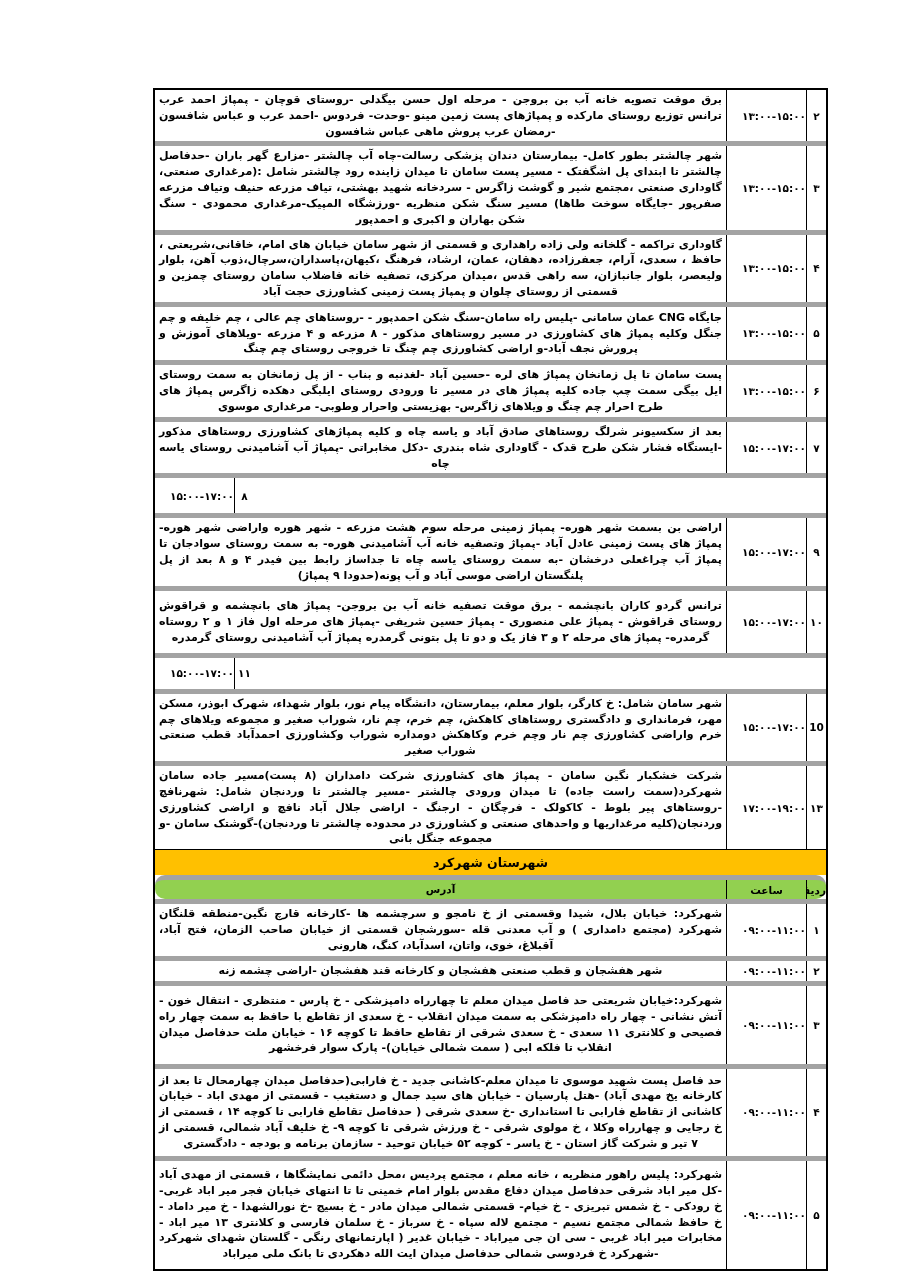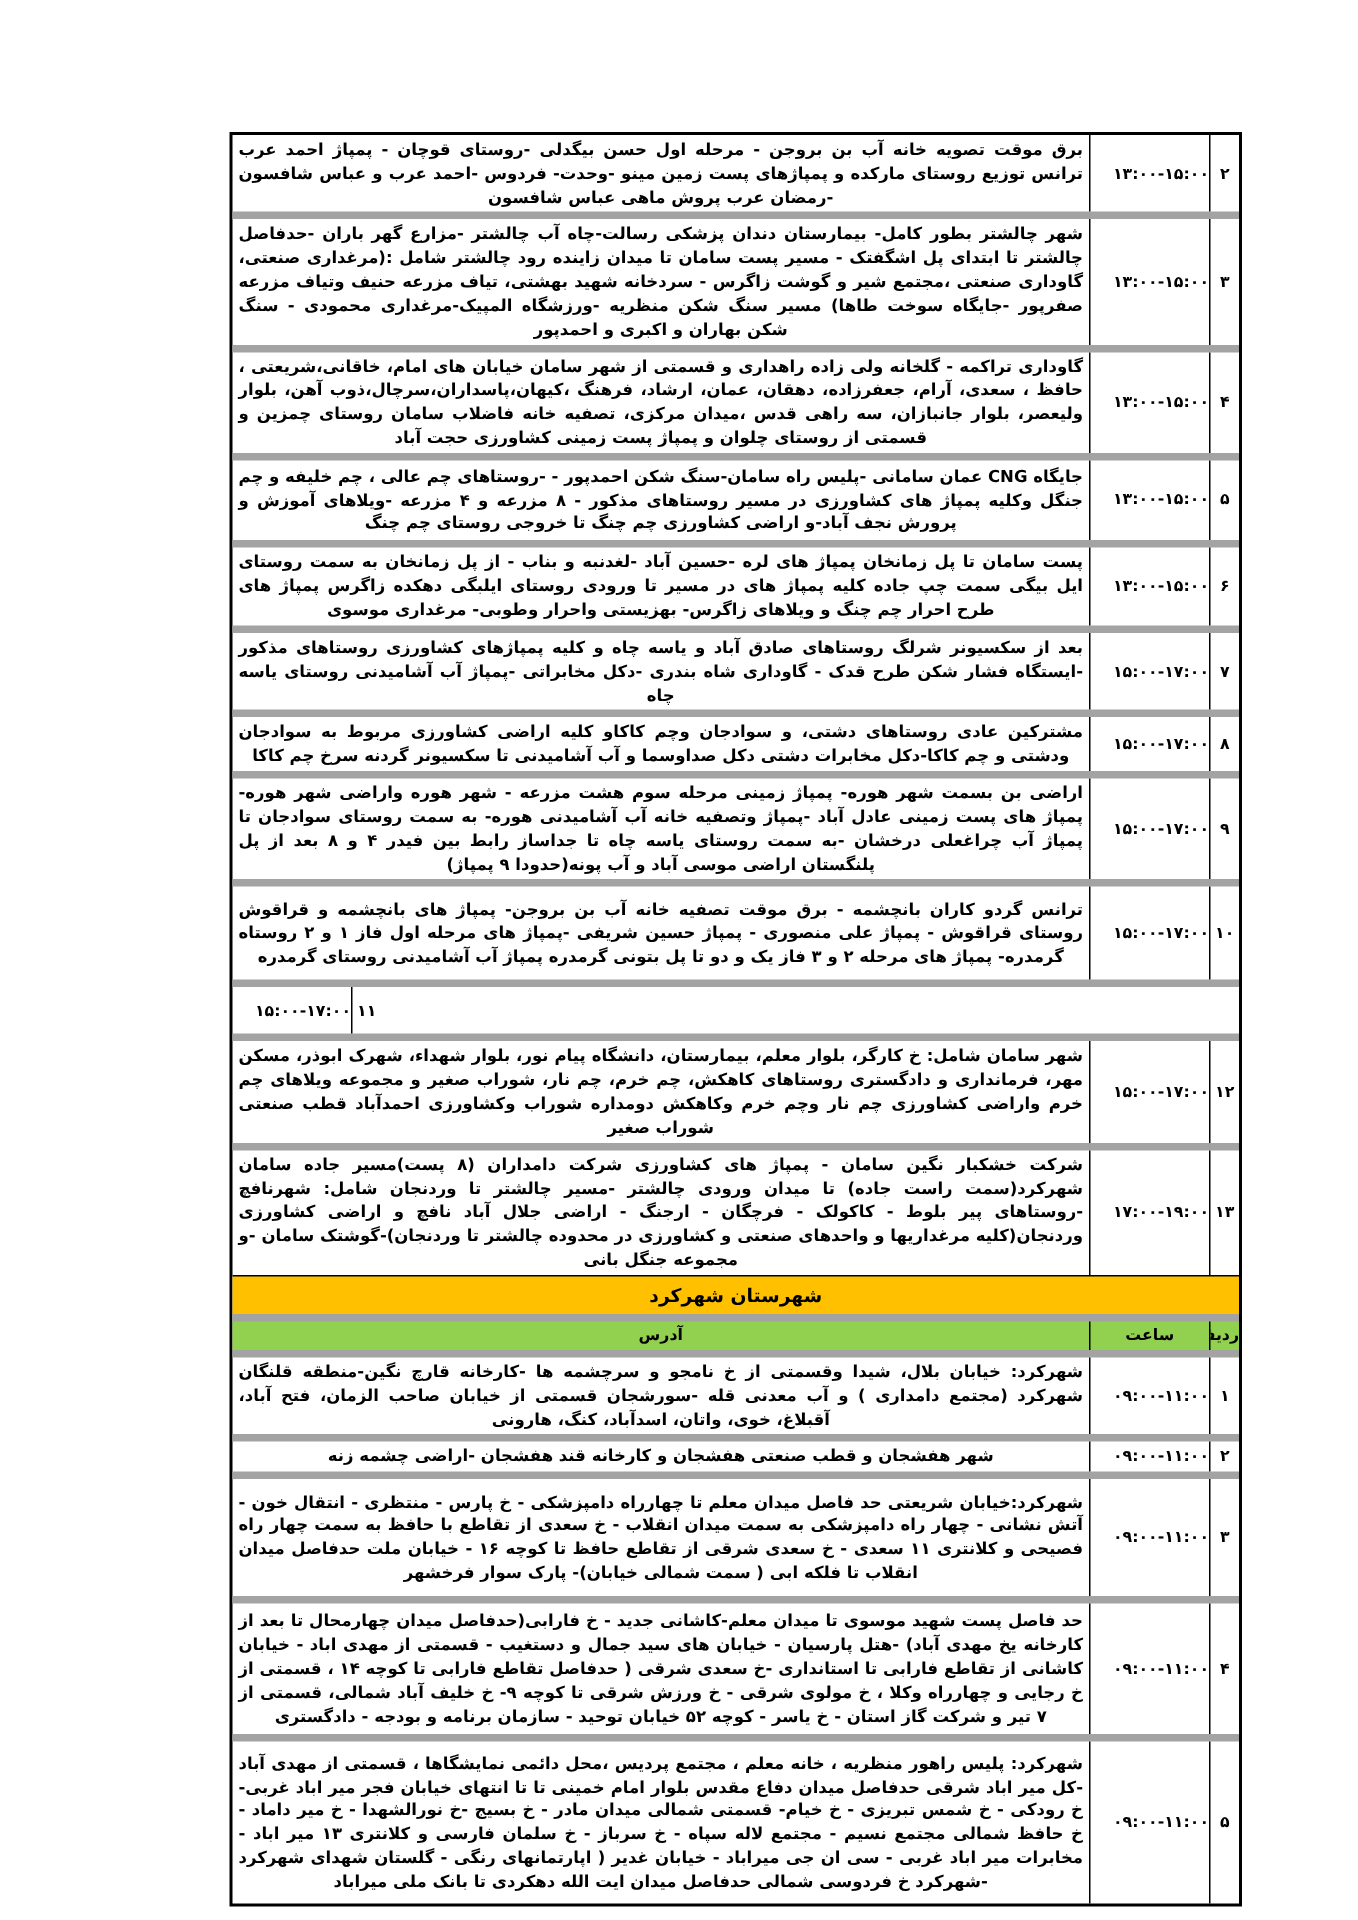--- a/index.html
+++ b/index.html
@@ -22,21 +22,21 @@
   }
   .time{width:80px;flex:0 0 80px;border-right:1px solid #000;}
   .time .txt{direction:ltr;text-align:right;font-size:10.5px;font-weight:700;}
   .num{width:19px;flex:0 0 19px;overflow:hidden;}
   .num .txt{direction:rtl;text-align:center;font-size:10.5px;font-weight:700;}
   .banner{
     background:#FFC000;border-top:1px solid #000;
     display:flex;align-items:center;justify-content:center;min-height:25px;
   }
   .banner .txt{direction:rtl;font-size:12.5px;font-weight:700;text-align:center;}
-  .headrow{background:#92D050;min-height:18px;}
+  .headrow{background:#92D050;min-height:18px;border-radius:10px;}
   .headrow .td{justify-content:center;}
   .headrow .txt{font-size:10.5px;font-weight:700;text-align:center;direction:rtl;}
   .headrow .num .txt{white-space:nowrap;}
 </style>
 </head>
 <body>
 
 <div class="sheet">
   <div class="outage-table">
 
@@ -100,23 +100,20 @@
           <div class="txt">بعد از سکسیونر شرلگ روستاهای صادق آباد و یاسه چاه و کلیه پمپاژهای کشاورزی روستاهای مذکور -ایستگاه فشار شکن طرح قدک - گاوداری شاه بندری -دکل مخابراتی -پمپاژ آب آشامیدنی روستای یاسه چاه</div>
         </div>
       <div class="td time">
           <div class="txt">۱۵:۰۰-۱۷:۰۰</div>
         </div>
       <div class="td num">
           <div class="txt">۷</div>
         </div>
     </div>
     <div class="tr" style="min-height:40px">
-      <div class="td addr">
-          <div class="txt">مشترکین عادی روستاهای دشتی، و سوادجان وچم کاکاو کلیه اراضی کشاورزی مربوط به سوادجان ودشتی و چم کاکا-دکل مخابرات دشتی دکل صداوسما و آب آشامیدنی تا سکسیونر گردنه سرخ چم کاکا</div>
-        </div>
       <div class="td time">
           <div class="txt">۱۵:۰۰-۱۷:۰۰</div>
         </div>
       <div class="td num">
           <div class="txt">۸</div>
         </div>
     </div>
     <div class="tr" style="min-height:60px">
       <div class="td addr">
           <div class="txt">اراضی بن بسمت شهر هوره- پمپاژ زمینی مرحله سوم هشت مزرعه - شهر هوره واراضی شهر  هوره- پمپاژ های پست زمینی عادل آباد -پمپاژ وتصفیه خانه آب آشامیدنی هوره- به سمت روستای سوادجان تا پمپاژ آب چراغعلی درخشان -به سمت  روستای یاسه چاه تا جداساز رابط بین فیدر ۴ و ۸ بعد از پل پلنگستان اراضی موسی آباد و آب پونه(حدودا ۹ پمپاژ)</div>
@@ -148,21 +145,21 @@
         </div>
     </div>
     <div class="tr" style="min-height:65px">
       <div class="td addr">
           <div class="txt">شهر سامان شامل: خ کارگر، بلوار معلم، بیمارستان، دانشگاه پیام نور، بلوار شهداء، شهرک ابوذر، مسکن مهر، فرمانداری و دادگستری روستاهای کاهکش، چم خرم، چم نار، شوراب صغیر و مجموعه ویلاهای چم خرم واراضی کشاورزی چم نار وچم خرم وکاهکش دومداره شوراب وکشاورزی احمدآباد قطب صنعتی شوراب صغیر</div>
         </div>
       <div class="td time">
           <div class="txt">۱۵:۰۰-۱۷:۰۰</div>
         </div>
       <div class="td num">
-          <div class="txt">۱۲</div>
+          <div class="txt">10</div>
         </div>
     </div>
     <div class="tr" style="min-height:74px">
       <div class="td addr">
           <div class="txt">شرکت خشکبار نگین سامان - پمپاژ های کشاورزی شرکت دامداران (۸ پست)مسیر جاده سامان شهرکرد(سمت راست جاده) تا میدان ورودی چالشتر -مسیر چالشتر تا وردنجان شامل: شهرنافچ  -روستاهای پیر بلوط - کاکولک - فرچگان - ارجنگ - اراضی جلال آباد نافچ و اراضی کشاورزی وردنجان(کلیه مرغداریها و واحدهای صنعتی و کشاورزی در محدوده چالشتر تا وردنجان)-گوشتک سامان -و مجموعه جنگل بانی</div>
         </div>
       <div class="td time">
           <div class="txt">۱۷:۰۰-۱۹:۰۰</div>
         </div>
       <div class="td num">

